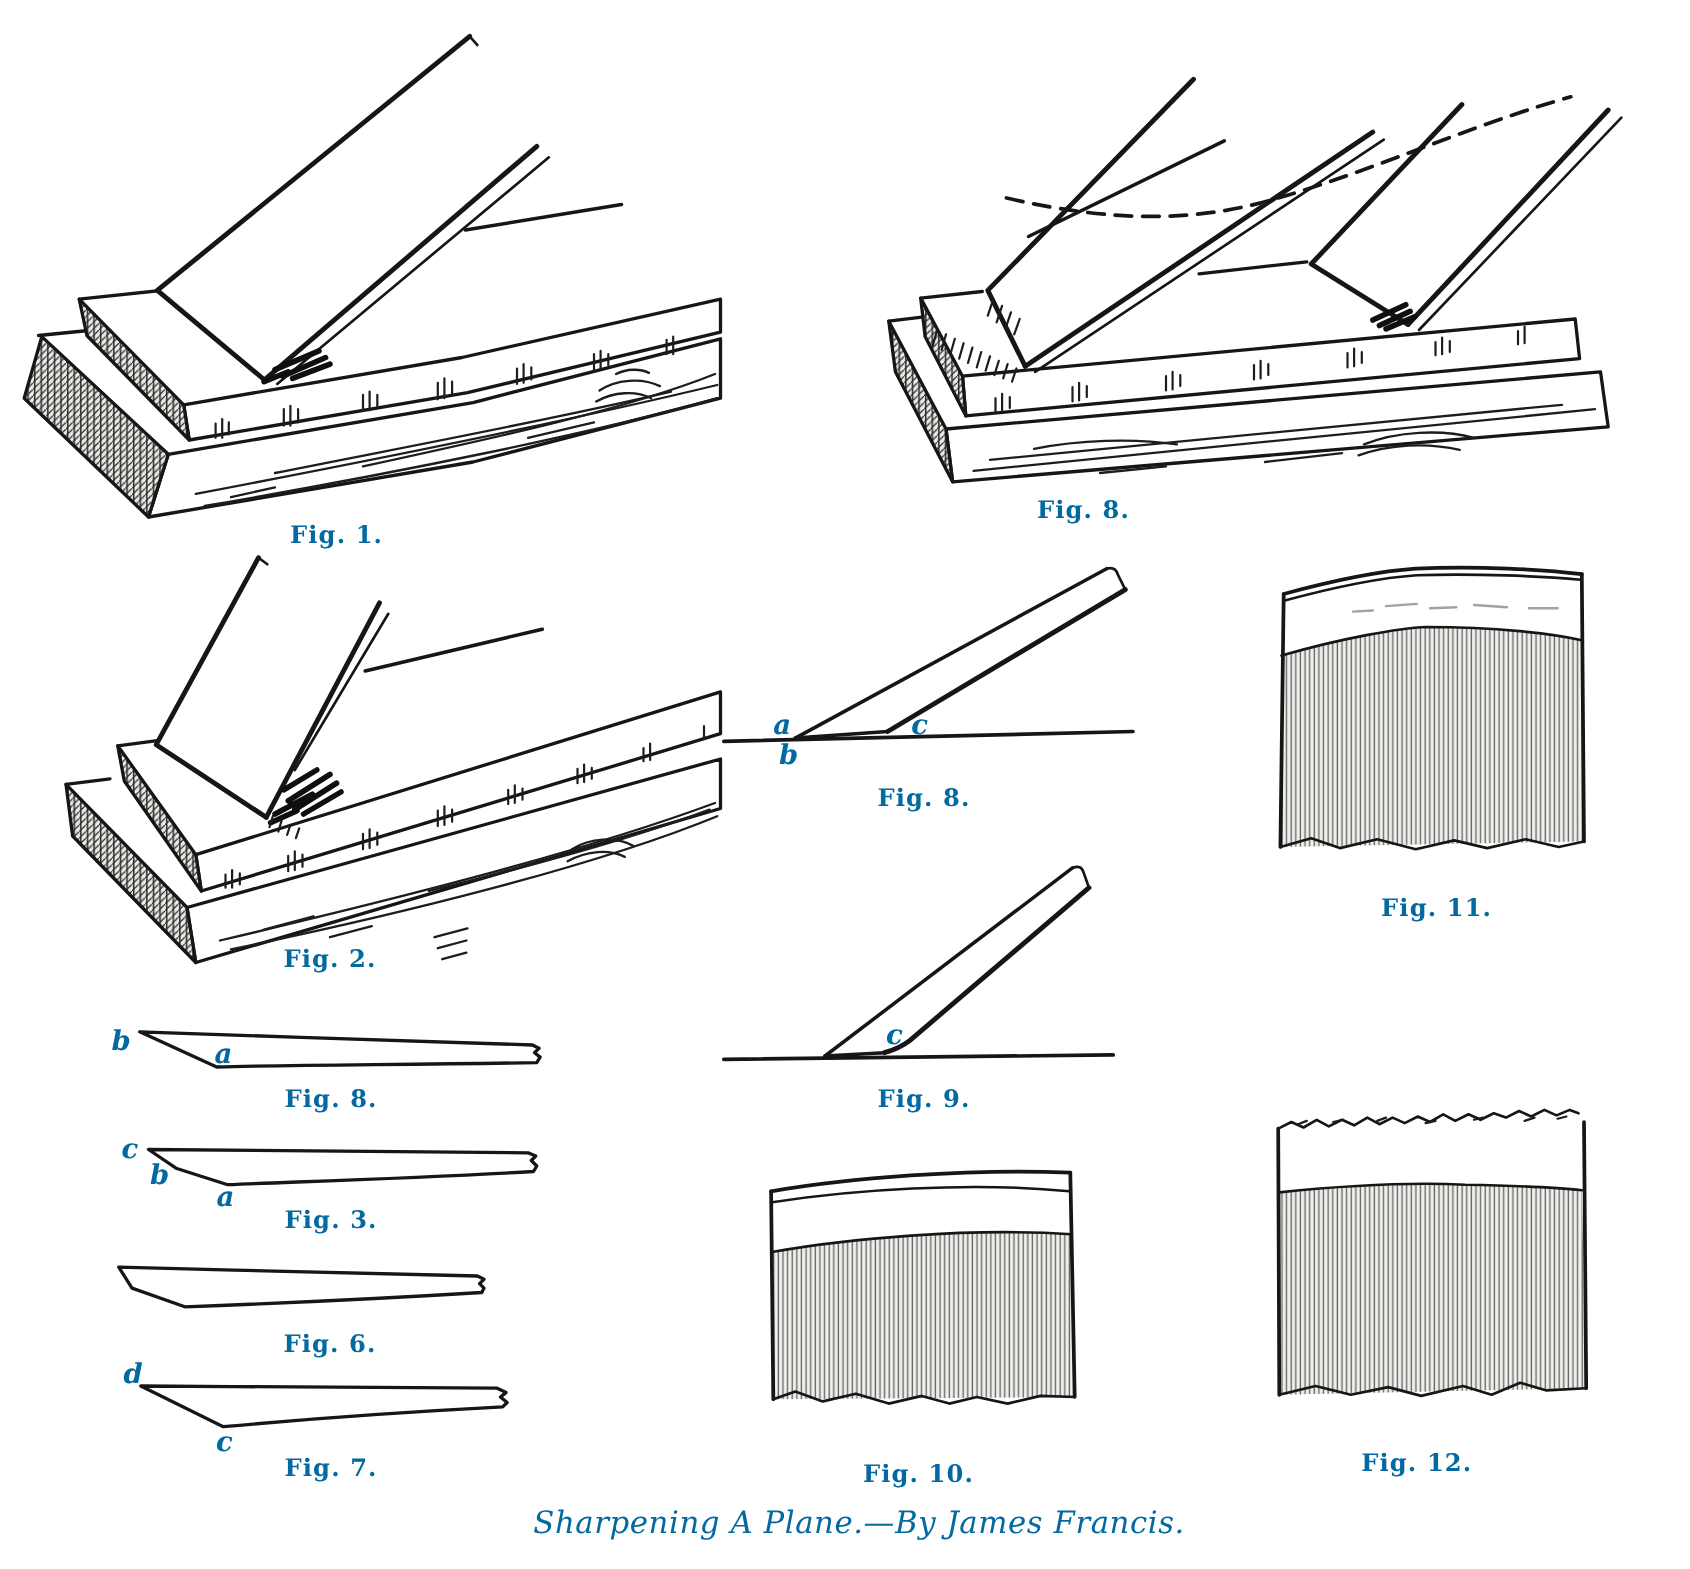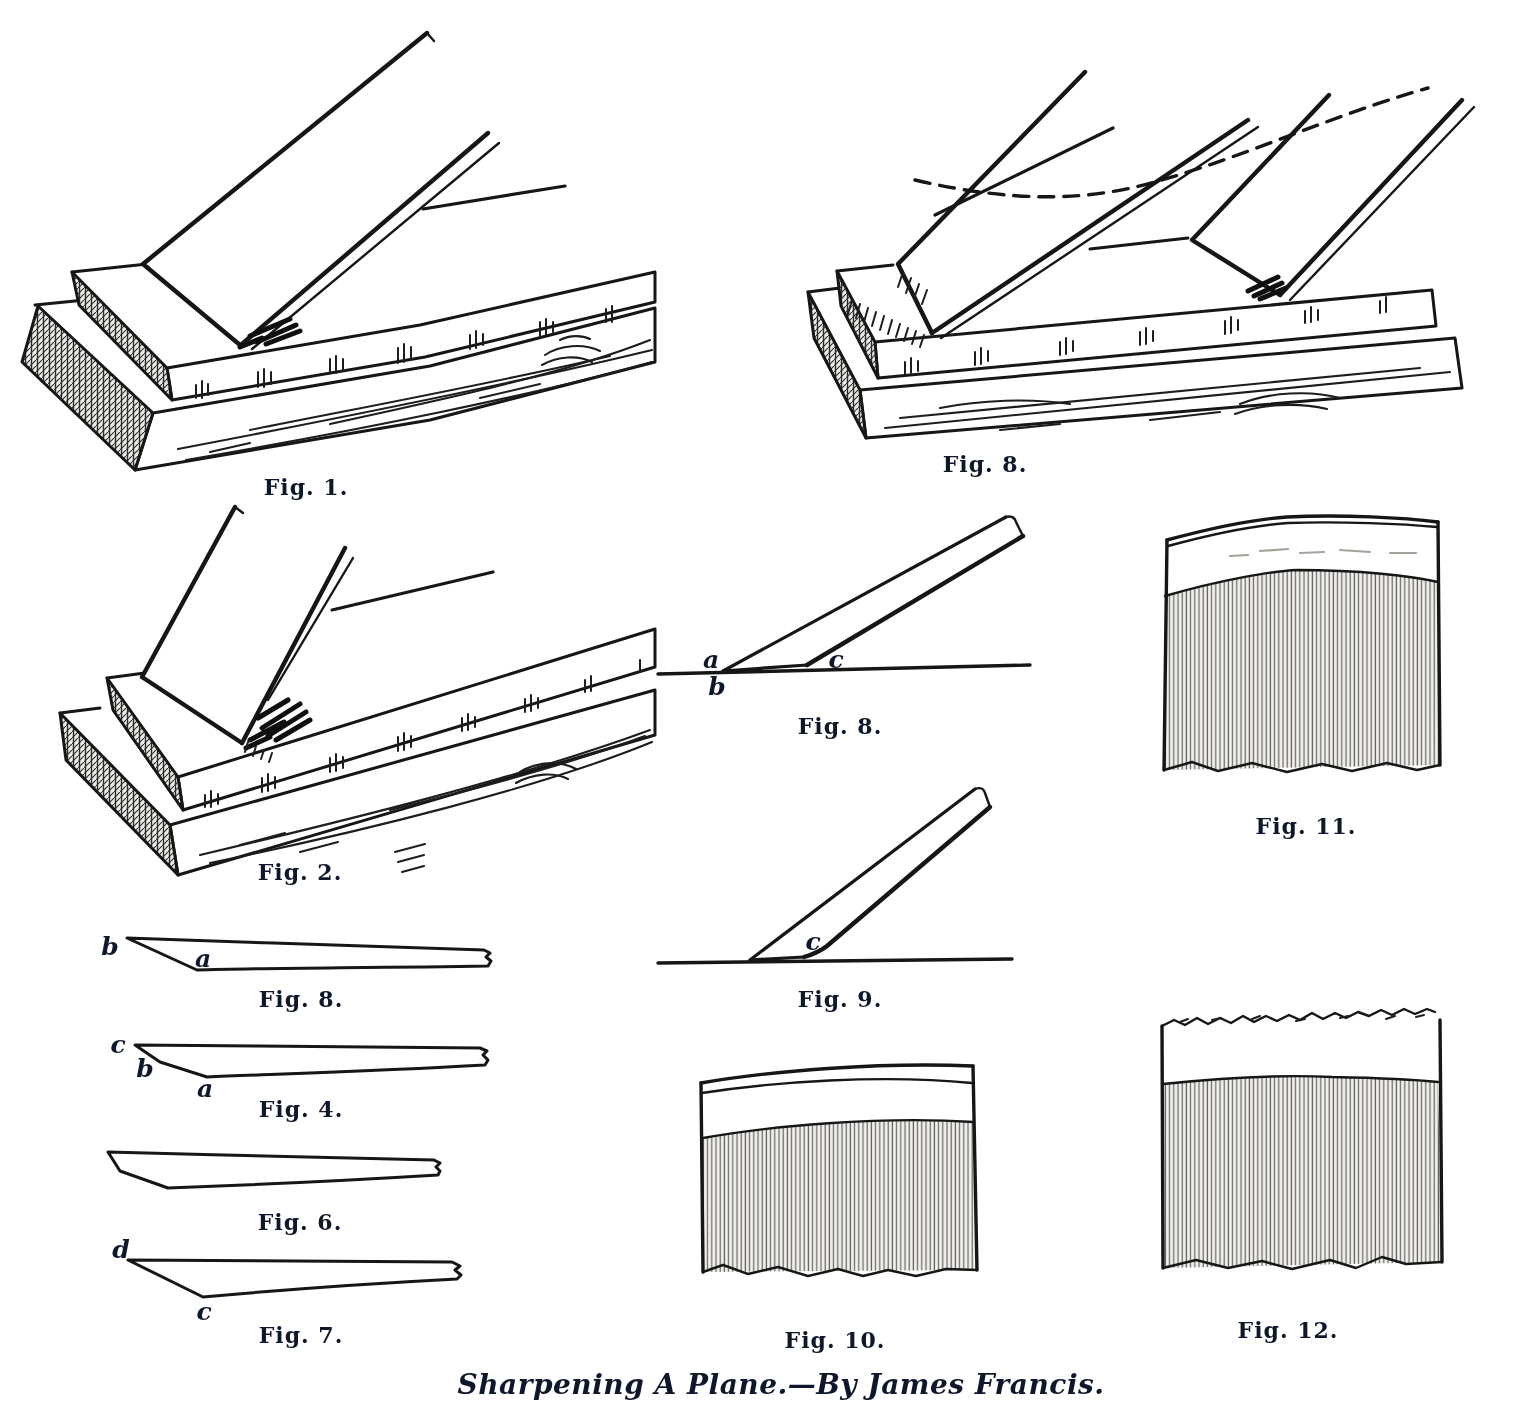--- a/index.html
+++ b/index.html
@@ -1,17 +1,17 @@
 <!DOCTYPE html>
 <html><head>
 <meta charset="utf-8">
 <style>
   html,body{margin:0;padding:0;background:#ffffff;}
   .page{position:relative;width:1536px;height:1426px;background:#ffffff;overflow:hidden;
-        font-family:"Liberation Serif",serif;color:#0f172a;}
+        font-family:"Liberation Serif",serif;color:#0369a1;}
   .page svg{position:absolute;}
   svg path{fill:none;stroke:#161616;stroke-width:3;stroke-linecap:round;stroke-linejoin:round;}
   .w{fill:#ffffff;}
   .wo{fill:#ffffff;stroke:none;}
   .xh{fill:url(#xh);}
   .vh{fill:url(#vh);stroke:none;}
   .grain{stroke-width:2.1;stroke:#1d1d1d;}
   .tick{stroke-width:2;stroke:#1d1d1d;}
   .t2{stroke-width:2.4;}
   .t2b{stroke-width:3.4;}
@@ -21,21 +21,21 @@
   .dash{stroke-dasharray:15 10;stroke-width:3.4;}
   .smudge{stroke:#a6a29b;stroke-width:2.2;}
   .figcap{position:absolute;transform:translate(-50%,-50%);
           font-family:"DejaVu Serif","Liberation Serif",serif;
           font-weight:700;font-size:22px;letter-spacing:1px;white-space:nowrap;}
   .lbl{position:absolute;transform:translate(-50%,-50%);
        font-family:"DejaVu Serif","Liberation Serif",serif;
        font-style:italic;font-size:25px;font-weight:600;white-space:nowrap;}
   .footer{position:absolute;left:781px;top:1384px;transform:translate(-50%,-50%);
           font-family:"DejaVu Serif","Liberation Serif",serif;
-          font-style:italic;font-weight:700;font-size:28px;letter-spacing:.5px;white-space:nowrap;}
+          font-style:italic;font-weight:400;font-size:28px;letter-spacing:.5px;white-space:nowrap;}
 </style>
 </head>
 <body>
 
 <div class="page">
 
   <svg width="0" height="0">
     <defs>
       <pattern id="xh" width="6" height="6" patternUnits="userSpaceOnUse">
         <rect width="6" height="6" fill="#edebe7"></rect>
@@ -212,21 +212,21 @@
     <path class="tick" d="M1180,1022 l8,-3 M1212,1020 l9,-2 M1252,1019 l8,-3 M1296,1021 l9,-2 M1340,1018 l8,-2 M1386,1019 l9,-3 M1416,1017 l8,-2"></path>
     <path class="t2b" d="M1162,1026 L1163,1268"></path>
     <path class="t2b" d="M1440,1020 L1442,1262"></path>
     <path class="t2" d="M1163,1268 L1196,1260 L1228,1268 L1262,1261 L1292,1269 L1330,1260 L1356,1268 L1382,1257 L1406,1264 L1442,1262"></path>
   </svg>
 
   <div class="figcap" style="left:306px;top:487px">Fig. 1.</div>
   <div class="figcap" style="left:300px;top:872px">Fig. 2.</div>
   <div class="figcap" style="left:985px;top:464px">Fig. 8.</div>
   <div class="figcap" style="left:301px;top:999px">Fig. 8.</div>
-  <div class="figcap" style="left:301px;top:1109px">Fig. 4.</div>
+  <div class="figcap" style="left:301px;top:1109px">Fig. 3.</div>
   <div class="figcap" style="left:300px;top:1222px">Fig. 6.</div>
   <div class="figcap" style="left:301px;top:1335px">Fig. 7.</div>
   <div class="figcap" style="left:840px;top:726px">Fig. 8.</div>
   <div class="figcap" style="left:840px;top:999px">Fig. 9.</div>
   <div class="figcap" style="left:835px;top:1340px">Fig. 10.</div>
   <div class="figcap" style="left:1306px;top:826px">Fig. 11.</div>
   <div class="figcap" style="left:1288px;top:1330px">Fig. 12.</div>
 
   <div class="lbl" style="left:110px;top:946px">b</div>
   <div class="lbl" style="left:203px;top:958px">a</div>

